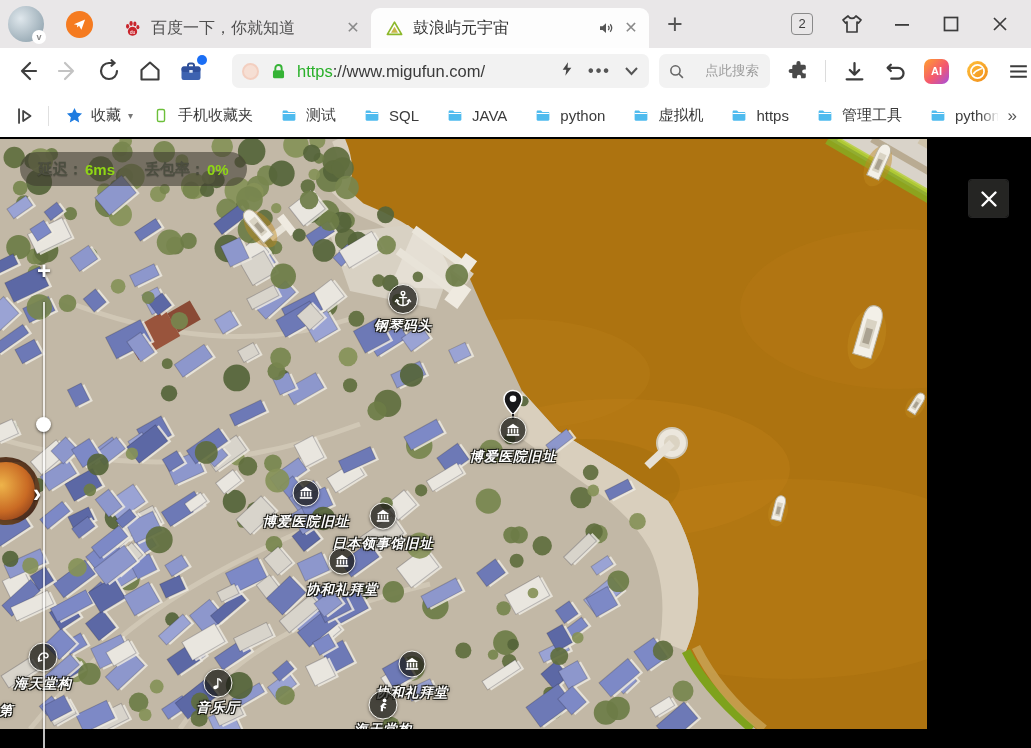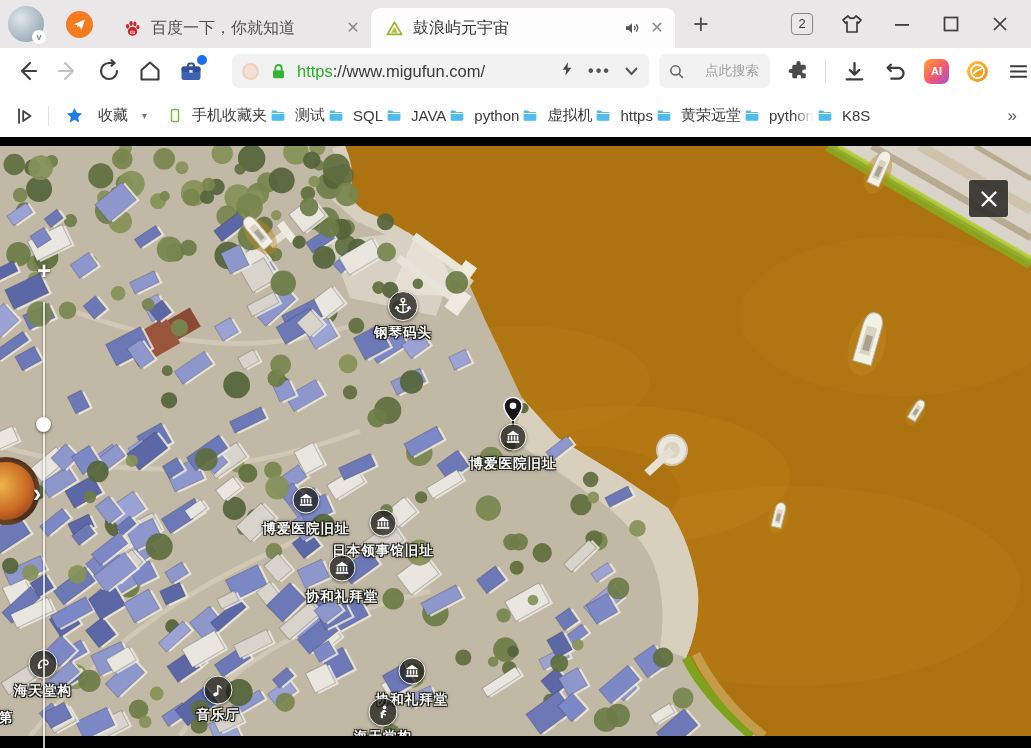--- a/index.html
+++ b/index.html
@@ -11,21 +11,21 @@
   .titlebar { position:relative; height:48px; background:#e9e7e8; display:flex; align-items:center; }
   .avatar { width:36px; height:36px; margin-left:8px; border-radius:50%;
             background:radial-gradient(circle at 35% 35%, #dfe7ec, #9fb0ba 70%, #7d8f9a); position:relative; flex:0 0 auto;}
   .avatar-badge { position:absolute; right:-2px; bottom:-2px; width:14px; height:14px; border-radius:50%;
                   background:#fff; color:#8a8a8a; font-size:9px; line-height:14px; text-align:center; font-weight:bold;}
   .orange-ic { width:27px; height:27px; margin-left:22px; border-radius:50%; background:#f57b20;
                display:flex; align-items:center; justify-content:center; flex:0 0 auto;}
   .orange-ic svg { width:15px; height:15px; }
   .tab { height:40px; align-self:flex-end; display:flex; align-items:center; padding:0 10px 0 14px; }
   .tab.inactive { width:262px; margin-left:16px; color:#4f4f4f; }
-  .tab.active { width:304px; background:#fdfdfd; border-radius:9px 9px 0 0; color:#333;margin-top:41px; }
+  .tab.active { width:278px; background:#fdfdfd; border-radius:9px 9px 0 0; color:#333;margin-top:41px; }
   .tab-ic { width:19px; height:19px; margin-right:9px; flex:0 0 auto; }
   .tab-ic svg { width:19px; height:19px; }
   .tab-title { flex:1; font-size:16px; white-space:nowrap; overflow:hidden; }
   .tab-aud { width:18px; height:18px; margin-right:8px; }
   .tab-x { width:16px; height:16px; color:#8a8a8a; font-size:16px; line-height:15px; text-align:center; }
   .newtab { margin-left:18px; font-size:27px; color:#555; font-weight:300; line-height:24px; }
   .tb-right { margin-left:auto; display:flex; align-items:center; gap:27px; padding-right:20px; }
   .count-badge { width:22px; height:22px; border:1.5px solid #8a8a8a; border-radius:4px;
                  font-size:13px; color:#3c3c3c; text-align:center; line-height:19px; }
   .tb-right svg { display:block; }
@@ -50,32 +50,32 @@
   .tool-ic svg { width:25px; height:25px; }
   .tool-sep { width:1px; height:22px; background:#dcdcdc; margin-left:14px; }
   .ai-badge { width:25px; height:25px; margin-left:16px; border-radius:7px;
               background:linear-gradient(135deg,#ffa12e 0%,#f4586e 55%,#a34fe0 100%);
               color:#fff; font-size:11px; font-weight:bold; text-align:center; line-height:25px;}
 
   
   .bookmarks { height:43px; background:#fff; display:flex; align-items:center; padding:0 14px; font-size:15px; color:#3b3b3b;}
   .bm-toggle { width:22px; height:22px; margin-right:12px;}
   .bm-sep { width:1px; height:20px; background:#e0e0e0; margin-right:16px;}
-  .bm-star-group { display:flex; align-items:center; gap:14px; margin-right:18px; }
+  .bm-star-group { display:flex; align-items:center; gap:7px; margin-right:18px; }
   .bm-star-group svg { width:19px; height:19px; }
   .bm-caret { font-size:10px; color:#777; }
-  .bm-items { display:flex; align-items:center; gap:1px; overflow:hidden; flex:1;}
+  .bm-items { display:flex; align-items:center; gap:26px; overflow:hidden; flex:1;}
   .bm-item { display:flex; align-items:center; gap:7px; white-space:nowrap; }
   .bm-item svg { width:20px; height:17px; flex:0 0 auto;}
   .bm-item.fade .blabel { background:linear-gradient(90deg,#3b3b3b 55%,rgba(59,59,59,0)); -webkit-background-clip:text; background-clip:text; color:transparent; }
   .bm-more { margin-left:10px; color:#555; font-size:17px; }
 
   
   .viewport { position:absolute; left:0; top:137px; width:1031px; height:611px; background:#000; }
-  .map { position:absolute; left:0; top:9px; width:1031px; height:590px; overflow:hidden; }
+  .map { position:absolute; left:0; top:2px; width:927px; height:590px; overflow:hidden;font-style:italic; }
   .map svg { display:block; }
   #markers { position:absolute; left:0; top:0; width:100%; height:100%; }
 
   .marker { position:absolute; width:0; height:0; }
   .mcircle { position:absolute; transform:translate(-50%,-50%); border-radius:50%;
              background:rgba(26,25,21,.74); border:1.5px solid #f4f3ee; padding:4px;
              box-shadow:0 1px 3px rgba(0,0,0,.5); }
   .mcircle svg { width:100%; height:100%; display:block;}
   .pin { position:absolute; left:0; transform:translateX(-50%); width:24px; height:31px; }
   .mlabel { position:absolute; left:0; transform:translateX(-50%); white-space:nowrap;
@@ -359,21 +359,21 @@
           </span>
           <span class="blabel">https</span>
         </div>
         <div class="bm-item">
           <span style="display: flex;">
             <svg viewBox="0 0 24 24">
               <path d="M3 6.3 C3 5.5 3.7 4.8 4.5 4.8 H9.2 L11.2 7.2 H19.5 C20.3 7.2 21 7.9 21 8.7 V17.8 C21 18.6 20.3 19.3 19.5 19.3 H4.5 C3.7 19.3 3 18.6 3 17.8 Z" fill="#4fbbee"></path>
               <rect x="3" y="8.4" width="18" height="1.5" fill="#ffffff"></rect>
             </svg>
           </span>
-          <span class="blabel">黄荣远堂</span>
+          <span class="blabel">管理工具</span>
         </div>
         <div class="bm-item fade">
           <span style="display: flex;">
             <svg viewBox="0 0 24 24">
               <path d="M3 6.3 C3 5.5 3.7 4.8 4.5 4.8 H9.2 L11.2 7.2 H19.5 C20.3 7.2 21 7.9 21 8.7 V17.8 C21 18.6 20.3 19.3 19.5 19.3 H4.5 C3.7 19.3 3 18.6 3 17.8 Z" fill="#4fbbee"></path>
               <rect x="3" y="8.4" width="18" height="1.5" fill="#ffffff"></rect>
             </svg>
           </span>
           <span class="blabel">python</span>
         </div>
@@ -1507,20 +1507,27 @@
               </svg>
             </div>
             <div class="mlabel" style="top: 16px;">海天堂构</div>
           </div>
           <div class="marker" style="left: 6px; top: 558px;">
             <div class="mlabel" style="top: 5px;">第</div>
           </div>
         </div>
     </div>
 
+    <div class="hud-pill">
+      <span class="hud-label">延迟：</span>
+      <span class="hud-value" id="lat-val" style="color: rgb(143, 214, 20);">6ms</span>
+      <span class="hud-gap"></span>
+      <span class="hud-label">丢包率：</span>
+      <span class="hud-value" id="pl-val" style="color: rgb(143, 214, 20);">0%</span>
+    </div>
 
     <div class="map-close">
       <svg viewBox="0 0 20 20">
           <path d="M3.5 3.5 L16.5 16.5 M16.5 3.5 L3.5 16.5" stroke="#fff" stroke-width="2.4" stroke-linecap="round"></path>
         </svg>
     </div>
 
     <div class="zoom-plus">+</div>
     <div class="zoom-track"></div>
     <div class="zoom-handle"></div>

